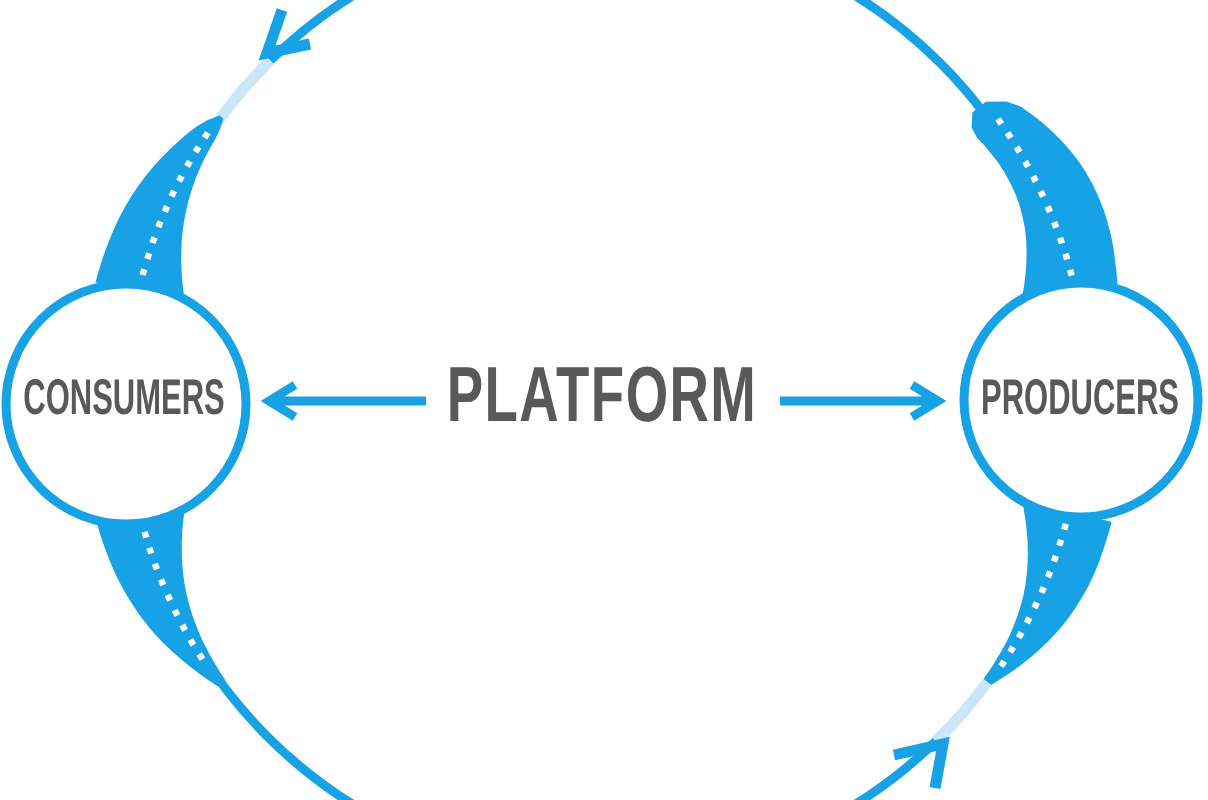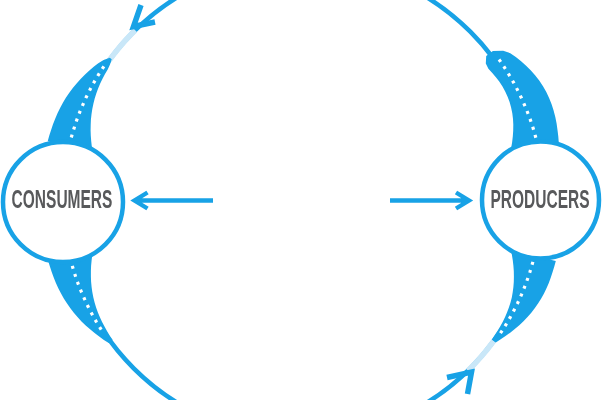--- a/index.html
+++ b/index.html
@@ -40,19 +40,22 @@
     <circle cx="63" cy="202" r="60" fill="#ffffff" stroke-width="4.5" stroke="#18A2E6"></circle>
     <circle cx="540.5" cy="200" r="58.5" fill="#ffffff" stroke-width="4.5" stroke="#18A2E6"></circle>
 
     <path id="headTL" d="M141,5 L133.5,26.5 L155,22" fill="none" stroke-width="5.5" stroke="#18A2E6"></path>
     <path id="headBR" d="M447,377.5 L471.5,372 L467.5,394" fill="none" stroke-width="5.5" stroke="#18A2E6"></path>
 
     <path d="M213,200.5 L137,200.5 M147.5,192.5 L134.5,200.5 L147.5,208.5" fill="none" stroke-width="4.4" stroke="#18A2E6"></path>
     <path d="M390,200.5 L466.5,200.5 M456,192.5 L469,200.5 L456,208.5" fill="none" stroke-width="4.4" stroke="#18A2E6"></path>
   </svg>
 
+  <div class="label platform-label">
+    <span>PLATFORM</span>
+  </div>
   <div class="label consumers-label">
     <span>CONSUMERS</span>
   </div>
   <div class="label producers-label">
     <span>PRODUCERS</span>
   </div>
 </div>
 
 </body></html>

